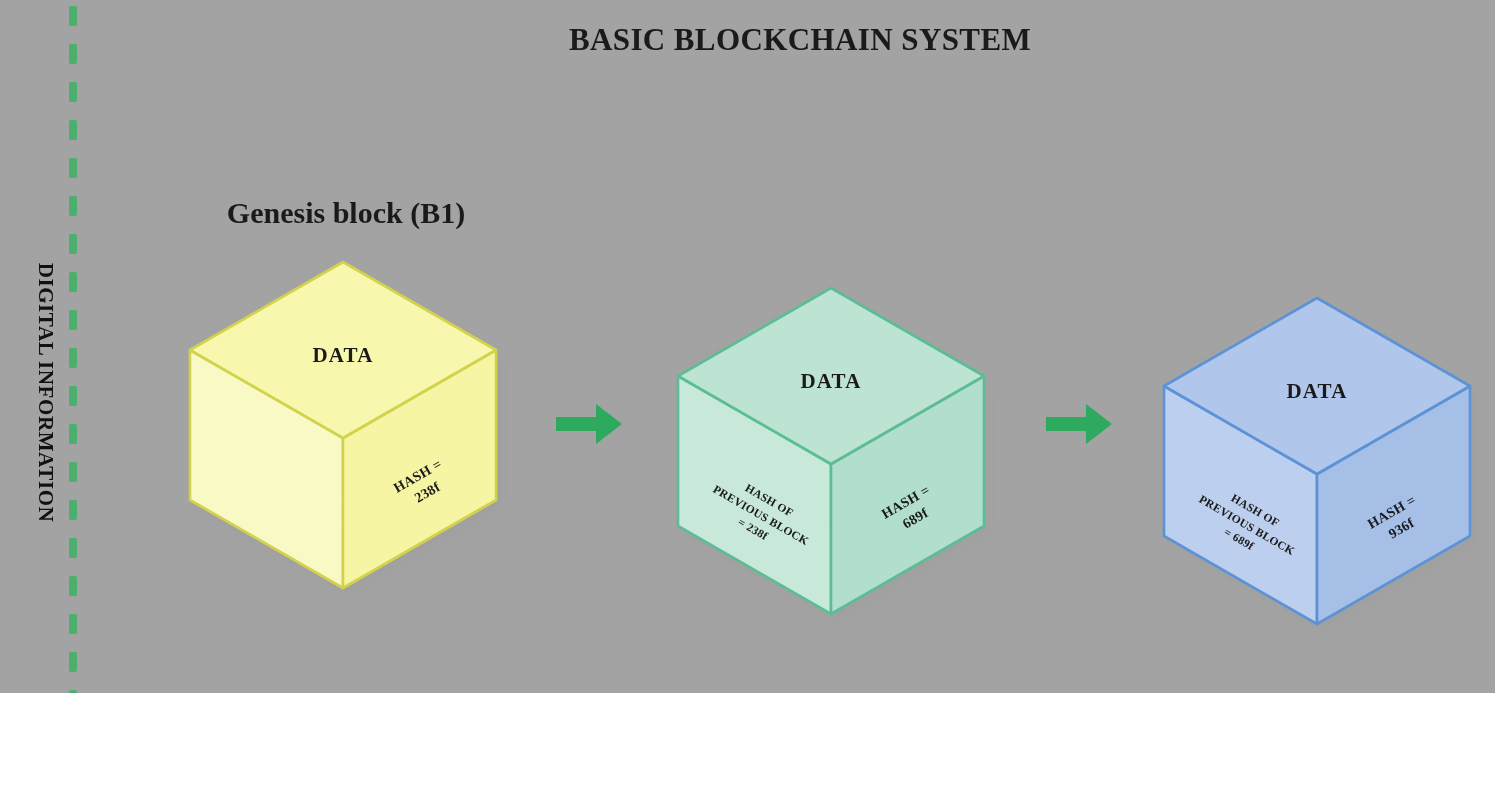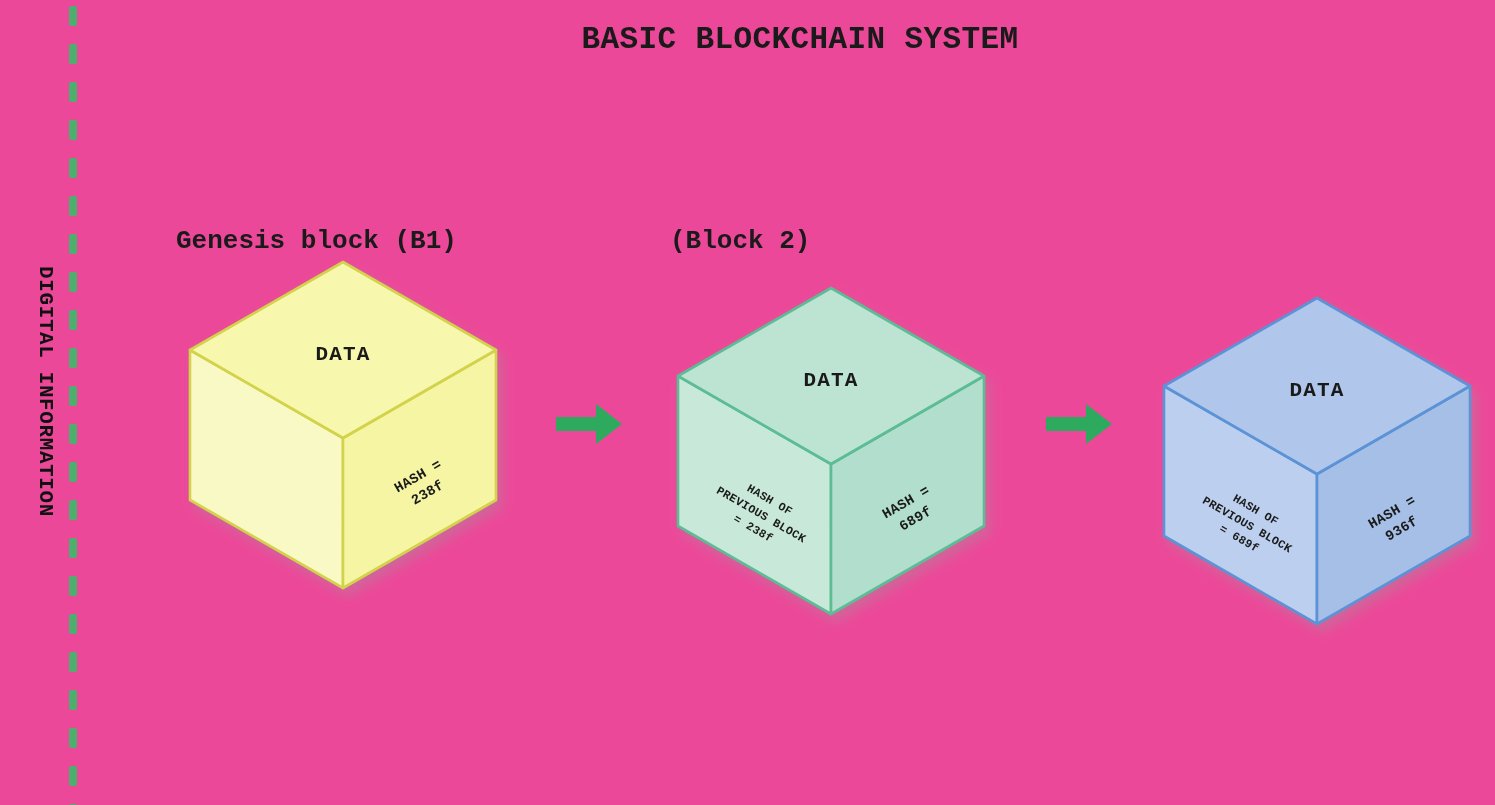--- a/index.html
+++ b/index.html
@@ -3,24 +3,24 @@
 <meta charset="utf-8">
 <style>
   html, body {
     margin: 0;
     padding: 0;
     background: #ffffff;
   }
   #stage {
     position: relative;
     width: 1495px;
-    height: 805px;
-    background: #ec4899;
+    height: 693px;
+    background: #a3a3a3;
     overflow: hidden;
-    font-family: Liberation Mono, monospace;
+    font-family: Liberation Serif, serif;
   }
 
   
   .title {
     position: absolute;
     left: 0;
     top: 22px;
     width: 1600px;
     text-align: center;
     font-size: 31px;
@@ -58,24 +58,25 @@
     color: #111111;
     transform: rotate(90deg);
     transform-origin: center center;
     white-space: nowrap;
   }
 
   
   .block-label {
     position: absolute;
     width: 340px;
-    font-size: 26px;
+    text-align: center;
+    font-size: 30px;
     font-weight: bold;
     color: #1a1a1a;
-    top: 226px;
+    top: 196px;
   }
 
   
   .cube {
     position: absolute;
     width: 330px;
     height: 360px;
   }
   .cube svg { display: block; overflow: visible; }
 
@@ -164,21 +165,20 @@
         <div>238f</div>
       </div>
     </div>
 
   <div class="arrow" style="left:556px; top:404px;">
     <svg width="66" height="40" viewBox="0 0 66 40">
       <path id="arrowpath-0" d="M0,13 L40,13 L40,0 L66,20 L40,40 L40,27 L0,27 Z" fill="#2eaa5e"></path>
     </svg>
   </div>
 
-  <div class="block-label" style="left:670px;">(Block 2)</div>
   <div class="cube" id="cube-1" style="left:676px; top:284px;">
       <svg width="322" height="346" viewBox="0 0 322 346">
         <defs>
           <filter id="sh1" x="-25%" y="-25%" width="160%" height="160%">
             <feDropShadow dx="5" dy="7" stdDeviation="6" flood-color="#9a9a9a" flood-opacity="0.35"></feDropShadow>
           </filter>
         </defs>
         <g filter="url(#sh1)">
           <path d="M2,92 L155,180 L155,330 L2,242 Z" fill="#c8e9da" stroke="#5bbd95" stroke-width="2.6" stroke-linejoin="round"></path>
           <path d="M155,180 L308,92 L308,242 L155,330 Z" fill="#b2dfcd" stroke="#5bbd95" stroke-width="2.6" stroke-linejoin="round"></path>

